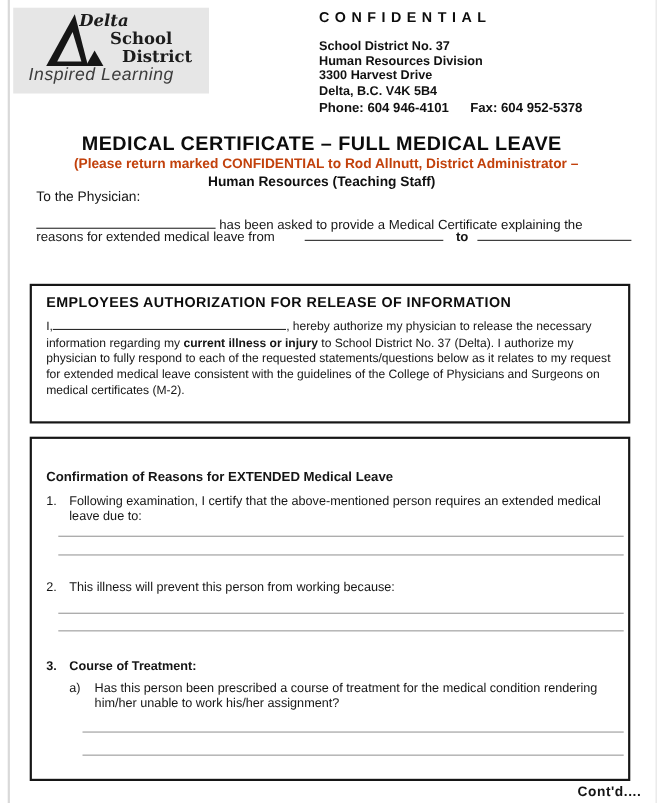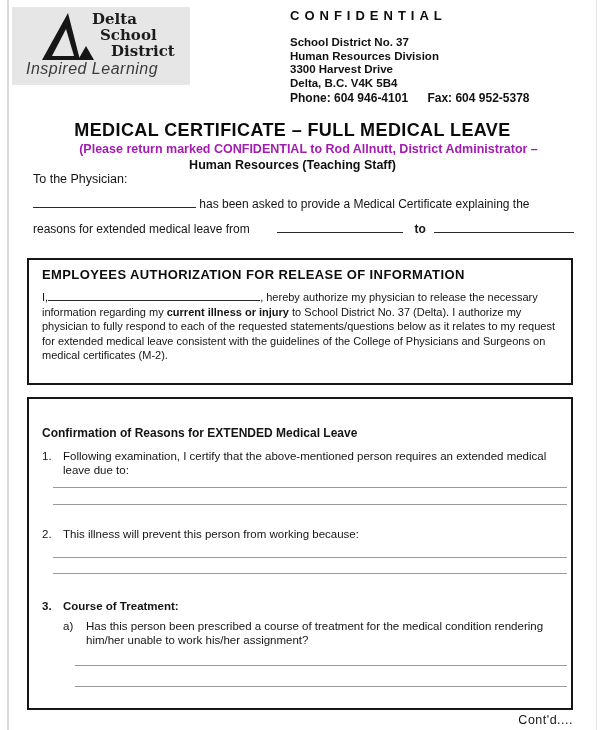--- a/index.html
+++ b/index.html
@@ -9,41 +9,41 @@
     position:relative; width:600px; height:730px; background:#ffffff;
     overflow:hidden;
   }
   .scan-edge-left { position:absolute; left:7px; top:0; width:2px; height:730px; background:#d9d9d9; }
   .scan-edge-right { position:absolute; left:596px; top:0; width:1px; height:730px; background:#e3e3e3; }
 
   
   .logo-box { position:absolute; left:12px; top:7px; width:178px; height:78px; background:#e6e6e6; }
   .logo-tri { position:absolute; left:28px; top:5px; }
   .logo-line { position:absolute; font-family:"DejaVu Serif", serif; font-weight:bold; font-size:15px; color:#1c1c1c; }
-  .logo-l1 { left:80px; top:3px; }
+  .logo-l1 { left:60px; top:3px;font-style:italic; }
   .logo-l2 { left:88px; top:19px; }
   .logo-l3 { left:99px; top:35px; }
   .logo-tagline { position:absolute; left:14px; top:53px; font-style:italic; font-size:16px; color:#3c3c3c; letter-spacing:0.5px; }
 
   .contact { position:absolute; left:290px; top:8px; width:292px; text-align:left; }
   .confidential { font-size:13px; font-weight:bold; letter-spacing:5px; color:#0d0d0d; }
   .addr { margin-top:13px; font-size:11.5px; font-weight:bold; line-height:13.5px; color:#111; }
   .addr div { white-space:nowrap; }
   .phone-row { margin-top:1px; font-size:12px; font-weight:bold; white-space:nowrap; color:#111; }
   .phone-row .fax { margin-left:16px; }
 
   
   .title { position:absolute; left:0; top:120px; width:585px; text-align:center; font-size:18px; font-weight:bold; letter-spacing:0.4px; color:#0c0c0c; }
-  .sub1  { position:absolute; left:16px; top:142px; width:585px; text-align:center; font-size:12.5px; font-weight:bold; color:#a21caf; }
+  .sub1  { position:absolute; left:4px; top:142px; width:585px; text-align:center; font-size:12.5px; font-weight:bold; color:#c2410c; }
   .sub2  { position:absolute; left:0; top:158px; width:585px; text-align:center; font-size:12.5px; font-weight:bold; color:#101010; }
 
   
   .salutation { position:absolute; left:33px; top:172px; font-size:12.5px; }
   .intro1 { position:absolute; left:33px; top:197px; font-size:12px; white-space:nowrap; }
-  .intro2 { position:absolute; left:33px; top:222px; font-size:12px; white-space:nowrap; }
+  .intro2 { position:absolute; left:33px; top:208px; font-size:12px; white-space:nowrap; }
   .blank { display:inline-block; border-bottom:1.5px solid #2a2a2a; height:10px; }
   .intro2 .to-word { font-weight:bold; margin:0 5px 0 8px; }
 
   
   .formbox { position:absolute; left:27px; width:546px; border:2px solid #161616; background:#fff; }
   .box1 { top:258px; height:127px; }
   .box2 { top:397px; height:313px; }
 
   .box1-heading { margin:7px 0 0 13px; font-size:13px; font-weight:bold; letter-spacing:0.4px; color:#0d0d0d; }
   .box1-para { margin:8px 12px 0 13px; font-size:11px; line-height:14.5px; color:#151515; }
@@ -64,21 +64,21 @@
   .item3 { top:200px; font-weight:bold; }
   .item3a { top:220px; left:34px; }
   .item3a .num { width:23px; }
   .rule { position:absolute; height:0; border-top:1.6px solid #9a9a9a; }
   .rule.wide  { left:24px;  right:4px; }
   .rule.inset { left:46px; right:4px; }
   .rule1 { top:88px; }  .rule2 { top:105px; }
   .rule3 { top:158px; } .rule4 { top:174px; }
   .rule5 { top:266px; } .rule6 { top:287px; }
 
-  .contd { position:absolute; right:27px; top:713px; font-size:12.5px; font-weight:normal; letter-spacing:0.5px; }
+  .contd { position:absolute; right:17px; top:713px; font-size:12.5px; font-weight:bold; letter-spacing:0.5px; }
 </style>
 </head>
 <body>
 
 <div class="page">
   <div class="scan-edge-left"></div>
   <div class="scan-edge-right"></div>
 
   <div class="logo-box">
     <span class="logo-tri">

